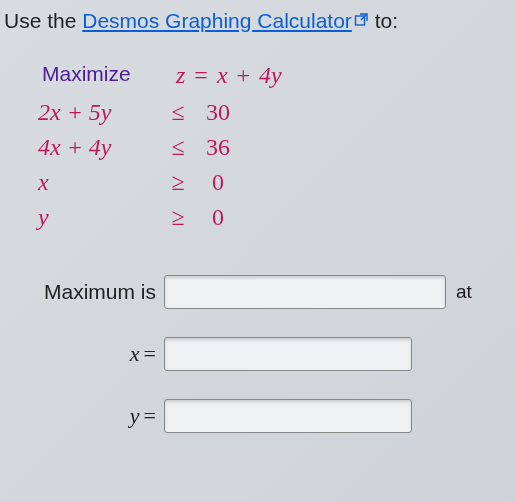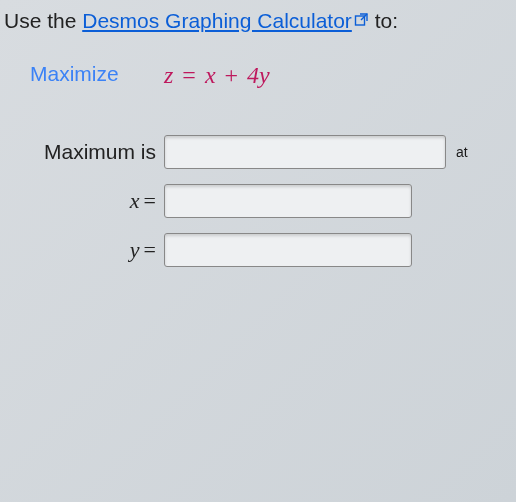--- a/index.html
+++ b/index.html
@@ -35,44 +35,45 @@
     }
     .row {
       display: flex;
       align-items: flex-start;
     }
     .maximize-row {
       margin-bottom: 6px;
     }
     .label {
       font-size: 21px;
-      color: #3b82f6;
+      color: #4c1d95;
       width: 134px;
       flex: 0 0 134px;
+      margin-left: 12px;
     }
     .math {
       font-family: 'Times New Roman', Times, serif;
       font-style: italic;
       font-size: 24px;
       color: #be185d;
     }
     .math .op { font-style: normal; padding: 0 3px; }
     .constraints {
       display: flex;
       margin-bottom: 40px;
     }
     .constraints .label { padding-top: 58px; }
     .ctab { display: table; border-collapse: collapse; }
     .crow { display: table-row; }
     .ccell { display: table-cell; padding: 4px 8px; vertical-align: middle; }
     .ccell.expr { width: 128px; text-align: left; }
     .ccell.rel  { width: 40px; text-align: center; font-style: normal; }
     .ccell.rhs  { width: 40px; text-align: center; font-style: normal; }
     .answers { padding-left: 26px; }
-    .ans-row { display: flex; align-items: center; margin-bottom: 15px; }
+    .ans-row { display: flex; align-items: center; margin-bottom: 28px; }
     .ans-label {
       font-size: 21px;
       color: #222;
       text-align: right;
       padding-right: 8px;
       flex: 0 0 134px;
     }
     .ans-label.math-lbl {
       font-family: 'Times New Roman', Times, serif;
       font-style: italic;
@@ -83,21 +84,21 @@
       height: 34px;
       border: 1px solid #888;
       border-radius: 3px;
       background: #eef0f2;
       box-shadow: inset 0 2px 3px rgba(0,0,0,0.15);
       font-size: 18px;
       padding: 2px 8px;
     }
     .field.wide { width: 282px; }
     .field.med  { width: 248px; }
-    .at { font-size: 14px; margin-left: 10px; }
+    .at { font-size: 19px; margin-left: 10px; }
   </style>
 </head>
 <body>
 
 <div class="page">
 
   <div class="intro">
     <span>Use the </span><a href="#" class="link"><span>Desmos Graphing Calculator</span><span class="ext-icon"><svg width="15" height="15" viewBox="0 0 15 15">
             <rect x="1.5" y="4" width="9" height="9" fill="none" stroke="#0b5ed7" stroke-width="1.4"></rect>
             <path d="M6 2 h7 v7" fill="none" stroke="#0b5ed7" stroke-width="1.4"></path>
@@ -108,20 +109,42 @@
   <div class="problem">
 
     <div class="row maximize-row">
       <div class="label">Maximize</div>
       <div class="math">
         <span>z</span><span class="op"> = </span><span>x</span><span class="op"> + </span><span>4y</span>
       </div>
     </div>
 
     <div class="constraints">
+      <div class="ctab math">
+        <div class="crow">
+          <div class="ccell expr">2x + 5y</div>
+          <div class="ccell rel">≤</div>
+          <div class="ccell rhs">30</div>
+        </div>
+        <div class="crow">
+          <div class="ccell expr">4x + 4y</div>
+          <div class="ccell rel">≤</div>
+          <div class="ccell rhs">36</div>
+        </div>
+        <div class="crow">
+          <div class="ccell expr">x</div>
+          <div class="ccell rel">≥</div>
+          <div class="ccell rhs">0</div>
+        </div>
+        <div class="crow">
+          <div class="ccell expr">y</div>
+          <div class="ccell rel">≥</div>
+          <div class="ccell rhs">0</div>
+        </div>
+      </div>
     </div>
 
   </div>
 
   <div class="answers">
     <div class="ans-row">
       <div class="ans-label">Maximum is</div>
       <input class="field wide" type="text" value="" style="">
       <span class="at">at</span>
     </div>

